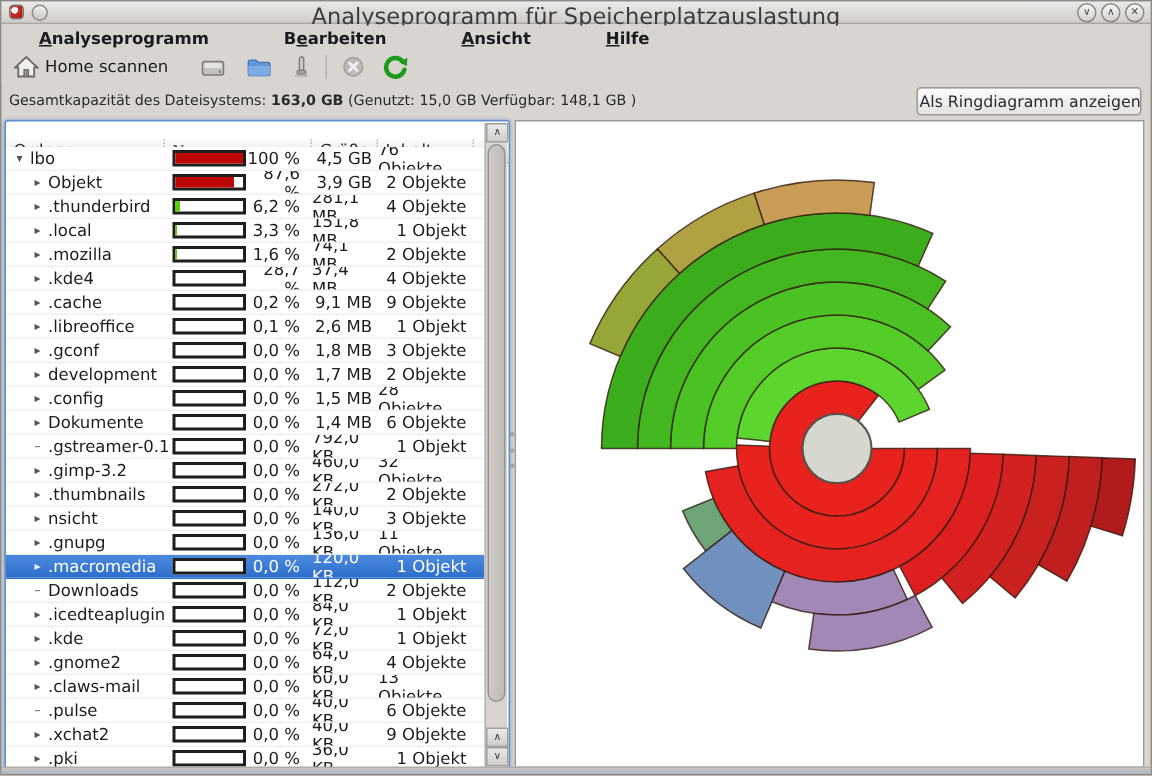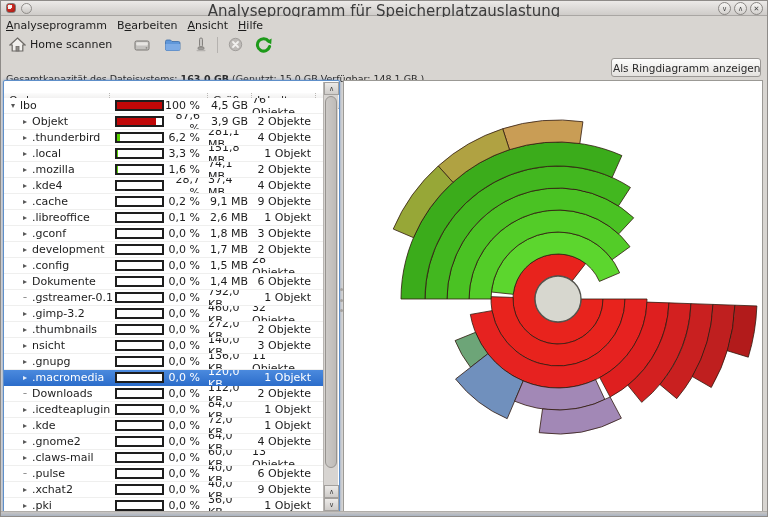--- a/index.html
+++ b/index.html
@@ -16,31 +16,31 @@
            background:radial-gradient(circle at 35% 35%,#f4f4f4 30%,#cf2a22 32%,#a01a14);border:1px solid #7e7b78;}
   .tbicon2{position:absolute;left:20px;top:2px;width:11px;height:11px;border-radius:50%;
            background:linear-gradient(#f2f1ef,#c9c6c3);border:1px solid #908d8a;}
   .winbtns{position:absolute;right:4px;top:1px;display:flex;gap:3px;}
   .winbtn{width:13px;height:13px;border-radius:50%;border:1px solid #8a8784;
           background:linear-gradient(#f7f6f4,#d3d0cd);font-size:7px;line-height:11px;
           text-align:center;color:#4a4a4a;padding:0;}
   
   .menubar{position:absolute;left:0;top:16px;width:100%;height:16px;background:#d8d5d1;
            display:flex;align-items:center;font-size:11px;}
-  .menuitem{padding:0 5px;color:#1c1c1c;}
+  .menuitem{padding:0 25px;color:#1c1c1c;font-weight:bold;}
   .menuitem u{text-decoration:underline;}
   
   .toolbar{position:absolute;left:0;top:32px;width:100%;height:23px;background:#d8d5d1;
            display:flex;align-items:center;font-size:11px;}
   .tool{display:flex;align-items:center;gap:4px;padding:1px 4px;border-radius:3px;}
   .tool svg{display:block;}
   .tsep{width:1px;height:16px;background:#b5b2af;margin:0 6px;}
   
   .statusrow{position:absolute;left:0;top:55px;width:100%;height:24px;font-size:9.5px;color:#2a2a2a;}
-  .statustext{position:absolute;left:5px;top:17px;white-space:nowrap;}
+  .statustext{position:absolute;left:5px;top:6px;white-space:nowrap;}
   .combo{position:absolute;right:6px;top:2px;width:150px;height:19px;border:1px solid #9b9895;
          border-radius:3px;background:linear-gradient(#fdfdfc,#e4e2df);font-size:10.5px;
          display:flex;align-items:center;padding:0 1px;gap:4px;}
   .combo .lbl{flex:1;white-space:nowrap;}
   
   .treepanel{position:absolute;left:2px;top:79px;width:337px;height:433px;background:#fff;
              border:1px solid #5e8fc9;border-radius:2px;box-shadow:0 0 3px rgba(80,130,200,.65);
              overflow:hidden;font-size:11px;}
   .thead{position:absolute;left:0;top:12px;right:0;height:16px;display:flex;
          background:linear-gradient(#fcfcfc,#dedcda);border-bottom:1px solid #b3b1ae;color:#2a2a2a;}

